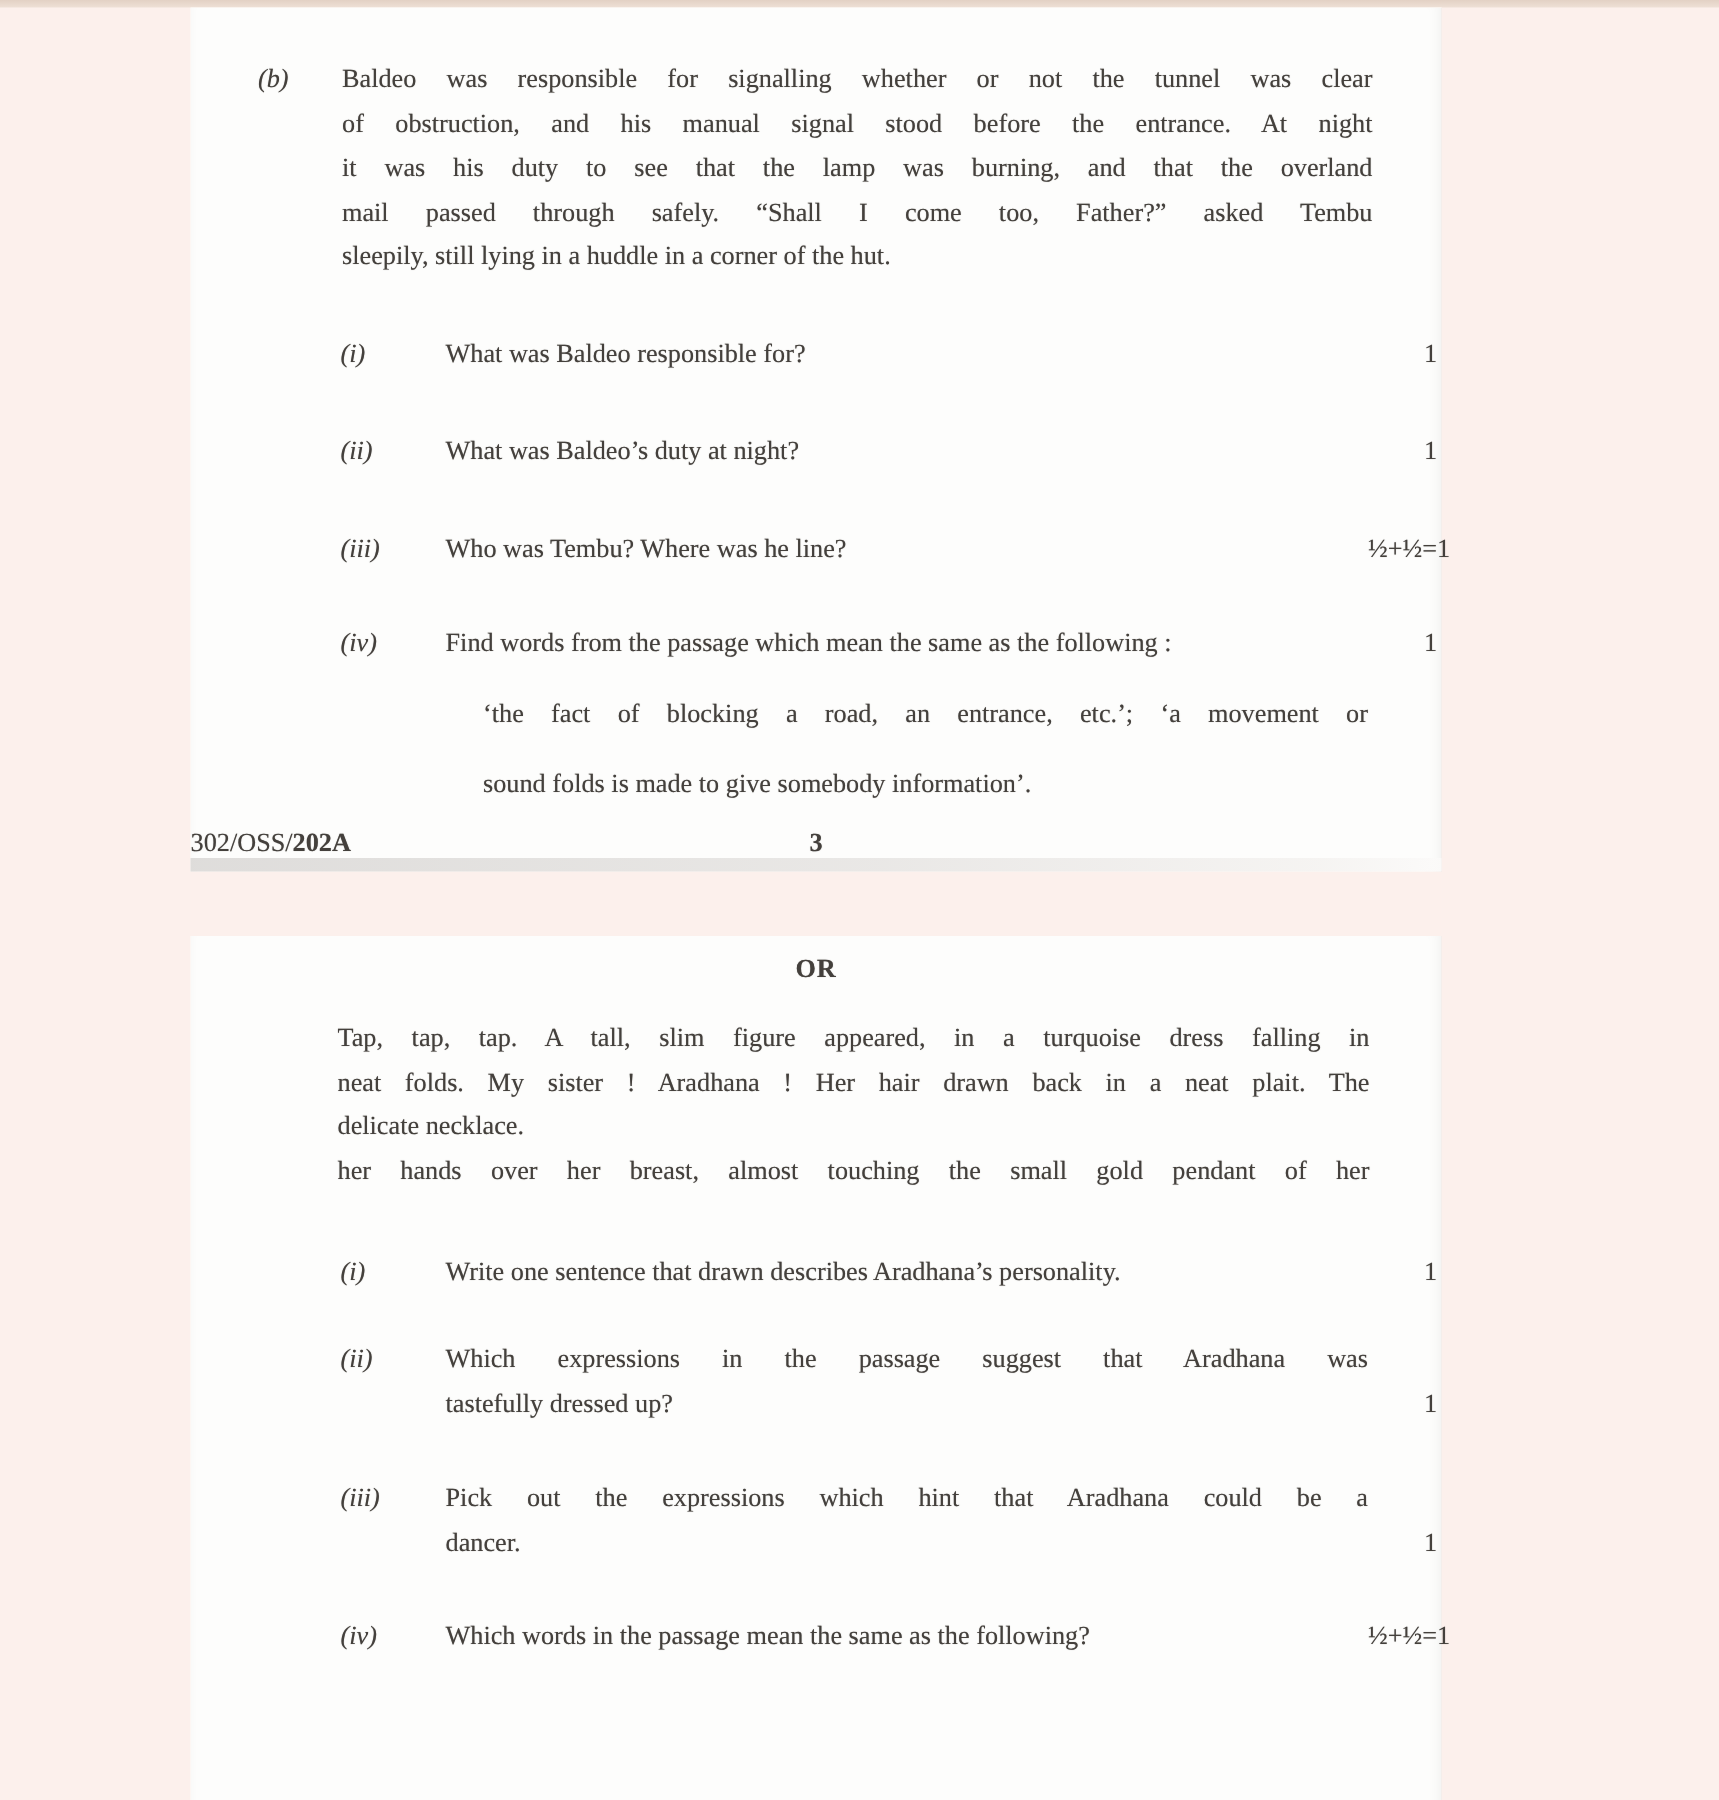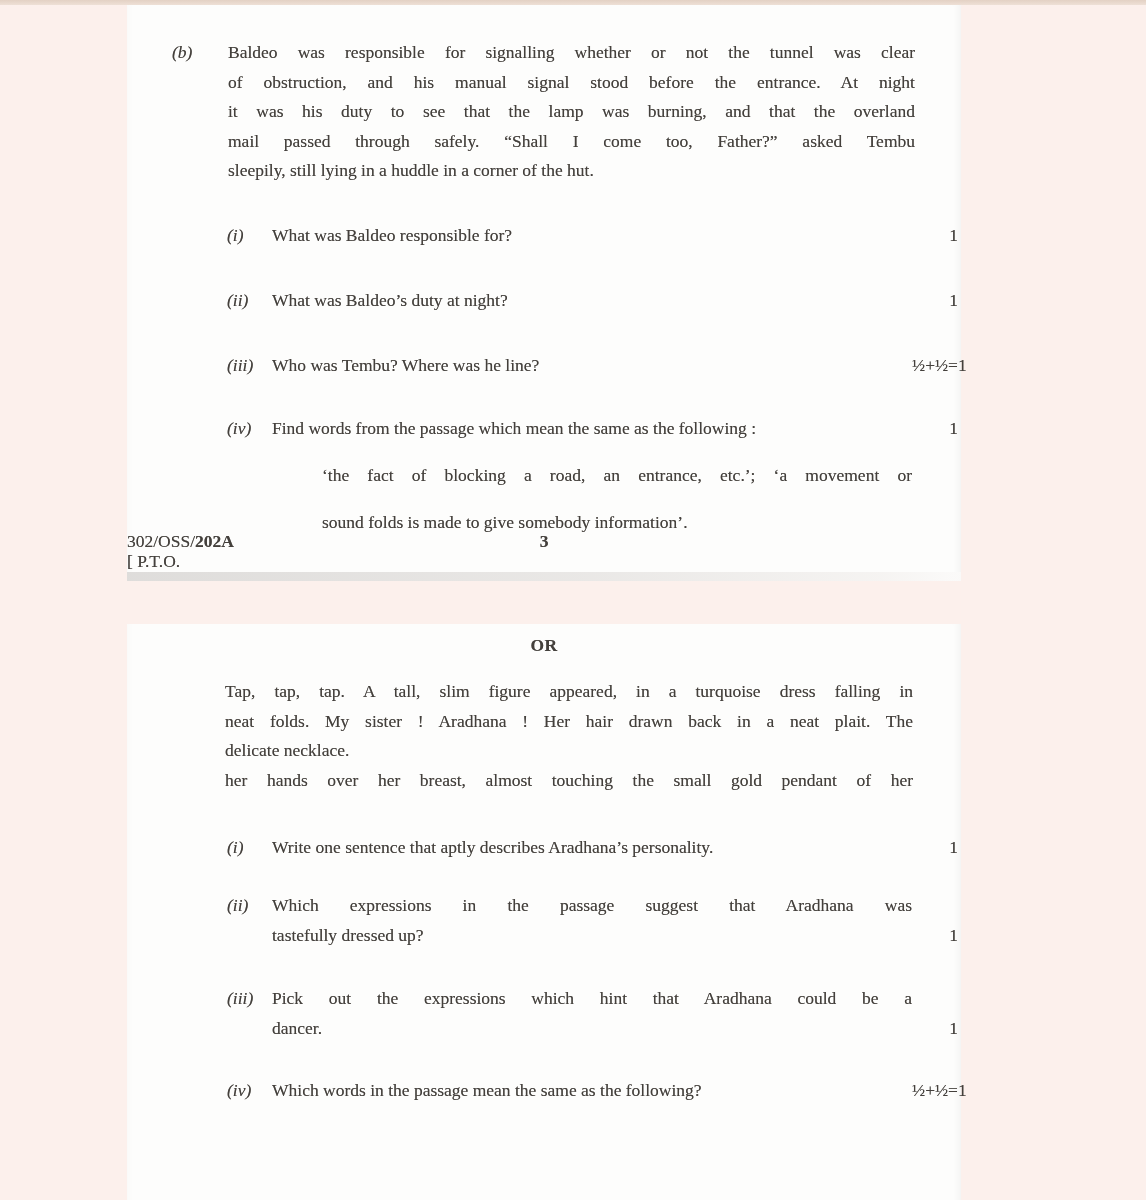--- a/index.html
+++ b/index.html
@@ -36,37 +36,37 @@
   .p2-passage{margin-top:17px;margin-left:98px;}
   .p2-passage .p-lines{width:688px;}
   .p-lines .pline{line-height:29.5px;text-align:justify;text-align-last:justify;}
   .p-lines .pline.last{text-align-last:left;}
   .sec-label{line-height:29.5px;}
 
   
   .q-row{display:flex;margin-left:100px;padding-right:3px;line-height:30px;}
   .q-num{width:45px;font-style:italic;flex:none;}
   .q-lines{width:640px;flex:none;}
-  .q-lines .qline{text-align:left;}
+  .q-lines .qline{text-align:left;margin-left:25px;}
   .q-lines .qline.jfull{text-align:justify;text-align-last:justify;}
   .q-mark{flex:1;text-align:right;align-self:flex-start;}
   .q-row.mark-bottom .q-mark{align-self:flex-end;}
 
   
   .sub-note{margin-left:195px;width:590px;margin-top:8px;line-height:30px;}
   .sub-note .sline{text-align:justify;text-align-last:justify;margin-top:17px;}
   .sub-note .sline.last{text-align-last:left;}
 
   
   .or-head{margin-top:6px;text-align:center;font-weight:bold;letter-spacing:0.5px;line-height:30px;}
 
   
   .footer{
     position:absolute;left:0;right:0;bottom:10px;
-    display:flex;align-items:flex-start;line-height:20px;flex-direction:column;
+    display:flex;align-items:flex-end;line-height:20px;
   }
   .footer .f-left{flex:1;text-align:left;}
   .footer .f-center{position:absolute;left:0;right:0;text-align:center;font-weight:bold;}
   .footer .f-right{flex:1;text-align:right;}
   .f-bold{font-weight:bold;}
   .page-shadow{
     position:absolute;left:0;right:0;bottom:0;height:9px;
     background:linear-gradient(to right,#d9d7d5,#e6e4e2 55%,#f4f2f0 90%,#fbfaf9);
     opacity:0.85;
   }
@@ -135,42 +135,41 @@
     <div class="sub-note">
       <div class="sline">‘the fact of blocking a road, an entrance, etc.’; ‘a movement or</div>
       <div class="sline last">sound folds is made to give somebody information’.</div>
     </div>
 
     <div class="footer">
       <div class="f-left">
         <span>302/OSS/</span><span class="f-bold">202A</span>
       </div>
       <div class="f-center">3</div>
-      <div class="f-right">[ P.T.O.</div>
     </div>
     <div class="page-shadow"></div>
   </div>
 
   <div class="scan-page page-two">
 
     <div class="or-head">OR</div>
 
     <div class="passage-row p2-passage">
       <div class="p-lines">
         <div class="pline">Tap, tap, tap. A tall, slim figure appeared, in a turquoise dress falling in</div>
         <div class="pline">neat folds. My sister ! Aradhana ! Her hair drawn back in a neat plait. The</div>
         <div class="pline last">delicate necklace.</div>
         <div class="pline">her hands over her breast, almost touching the small gold pendant of her</div>
       </div>
     </div>
 
     <div class="q-row p2-q1">
       <div class="q-num">(i)</div>
       <div class="q-lines">
-          <div class="qline">Write one sentence that aptly describes Aradhana’s personality.</div>
+          <div class="qline">Write one sentence that drawn describes Aradhana’s personality.</div>
         </div>
       <div class="q-mark">1</div>
     </div>
 
     <div class="q-row p2-q2 mark-bottom">
       <div class="q-num">(ii)</div>
       <div class="q-lines">
         <div class="qline jfull">Which expressions in the passage suggest that Aradhana was</div>
         <div class="qline">tastefully dressed up?</div>
       </div>

